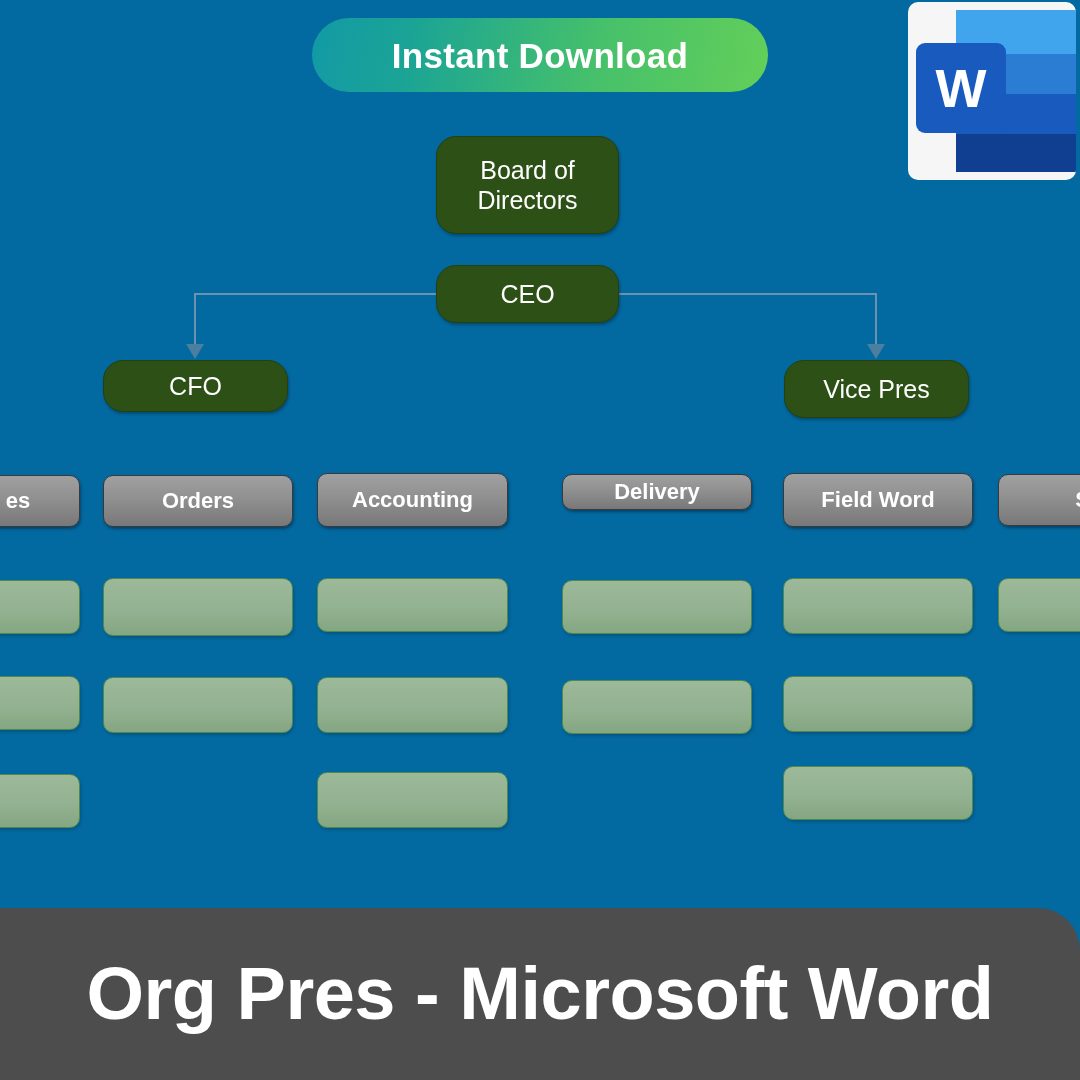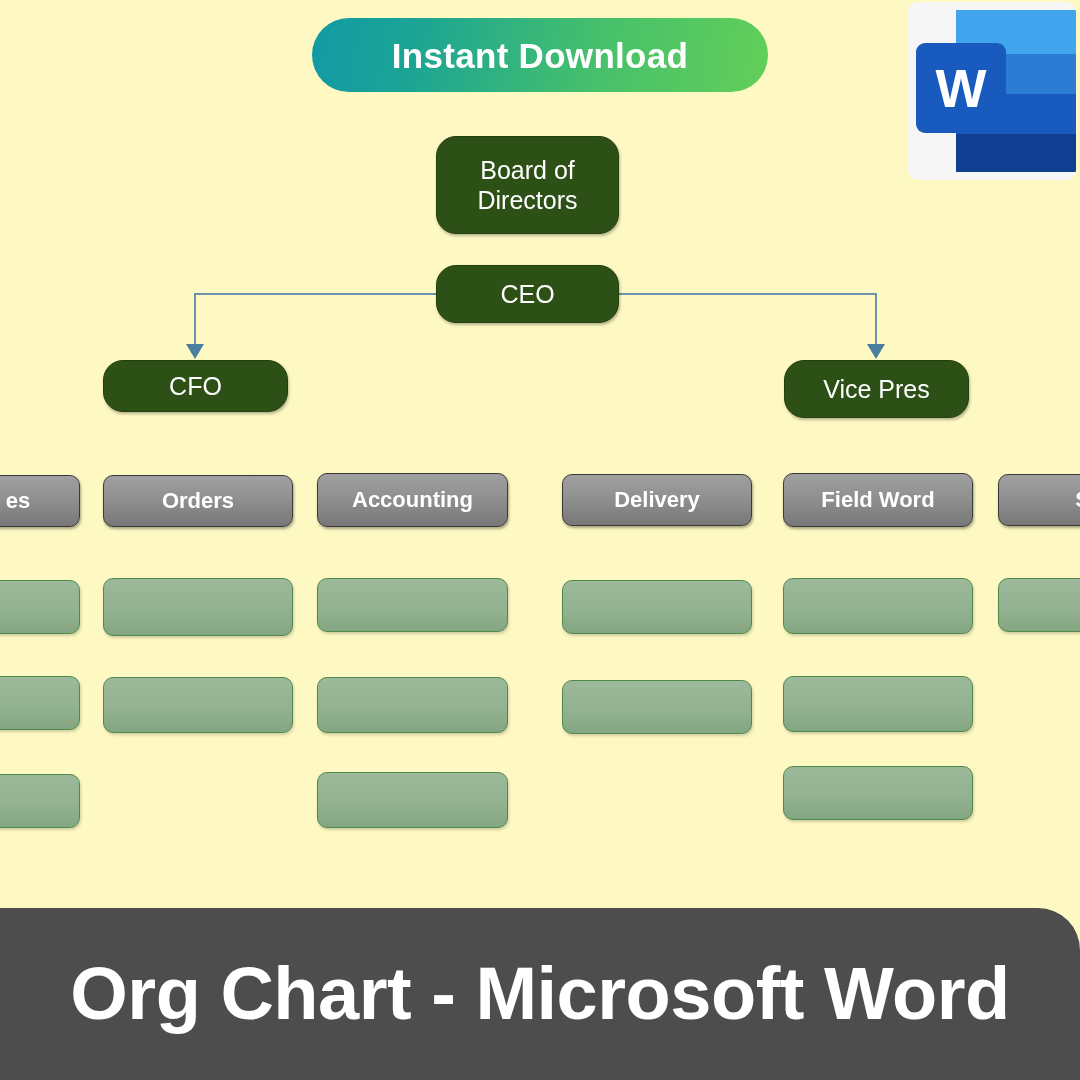--- a/index.html
+++ b/index.html
@@ -12,21 +12,21 @@
     background: #ffffff;
     font-family: "Liberation Sans", sans-serif;
     overflow: hidden;
     position: relative;
   }
 
   #canvas {
     position: relative;
     width: 1080px;
     height: 1080px;
-    background: #fef9c3;
+    background: #0369a1;
     overflow: hidden;
   }
 
   
   .badge {
     position: absolute;
     left: 312px;
     top: 18px;
     width: 456px;
     height: 74px;
@@ -209,21 +209,21 @@
 
   <div class="node node-gray" style="left:-44px; top:475px; width:124px; height:52px;">
     <span>es</span>
   </div>
   <div class="node node-gray" style="left:317px; top:473px; width:191px; height:54px;">
     <span>Accounting</span>
   </div>
   <div class="node node-gray" style="left:103px; top:475px; width:190px; height:52px;">
     <span>Orders</span>
   </div>
-  <div class="node node-gray" style="left:562px; top:474px; width:190px; height:52px;">
+  <div class="node node-gray" style="left:562px; top:474px; width:190px; height:36px;">
     <span>Delivery</span>
   </div>
   <div class="node node-gray" style="left:783px; top:473px; width:190px; height:54px;">
     <span>Field Word</span>
   </div>
   <div class="node node-gray" style="left:998px; top:474px; width:190px; height:52px;">
     <span>Ser</span>
   </div>
 
   <div class="node node-green" style="left:-44px; top:580px; width:124px; height:54px;"></div>
@@ -240,16 +240,16 @@
   <div class="node node-green" style="left:562px; top:580px; width:190px; height:54px;"></div>
   <div class="node node-green" style="left:562px; top:680px; width:190px; height:54px;"></div>
 
   <div class="node node-green" style="left:783px; top:578px; width:190px; height:56px;"></div>
   <div class="node node-green" style="left:783px; top:676px; width:190px; height:56px;"></div>
   <div class="node node-green" style="left:783px; top:766px; width:190px; height:54px;"></div>
 
   <div class="node node-green" style="left:998px; top:578px; width:190px; height:54px;"></div>
 
   <div class="banner">
-    <span class="banner-text">Org Chart - Microsoft Word</span>
+    <span class="banner-text">Org Pres - Microsoft Word</span>
   </div>
 
 </div>
 
 </body></html>

